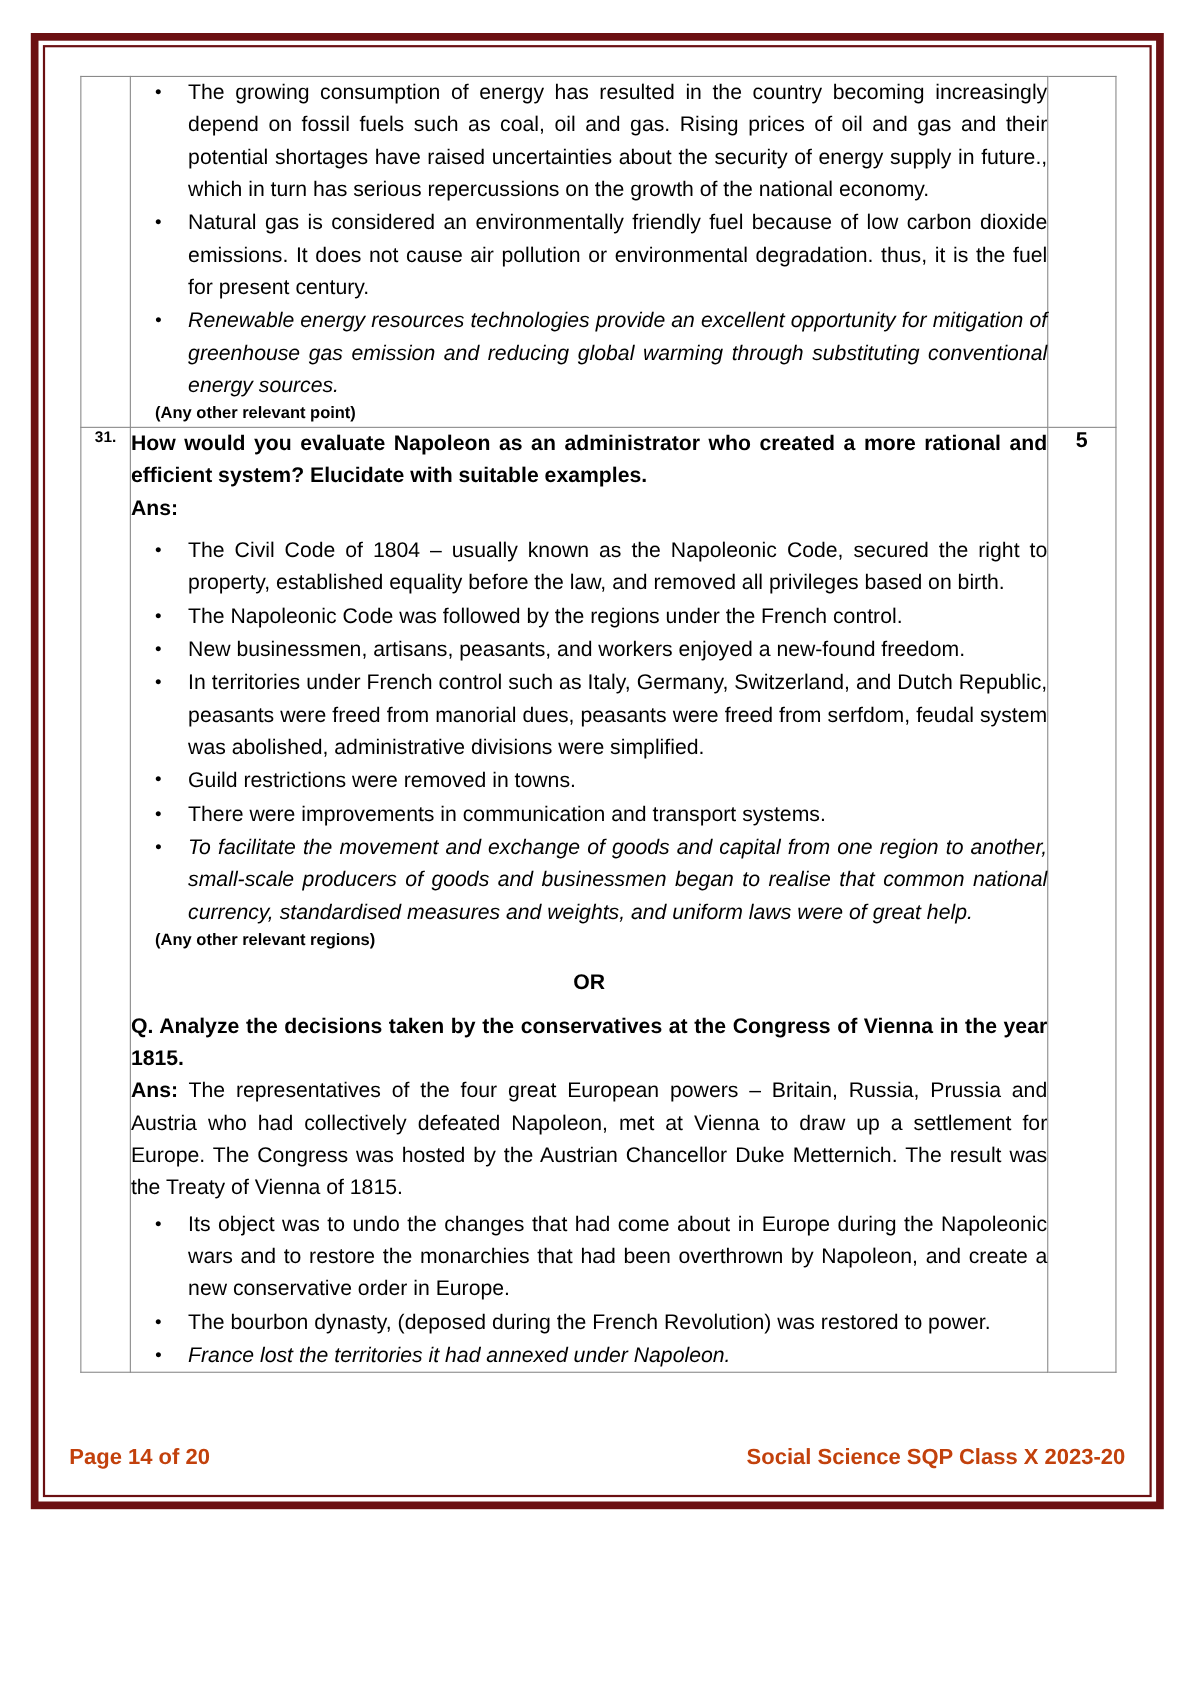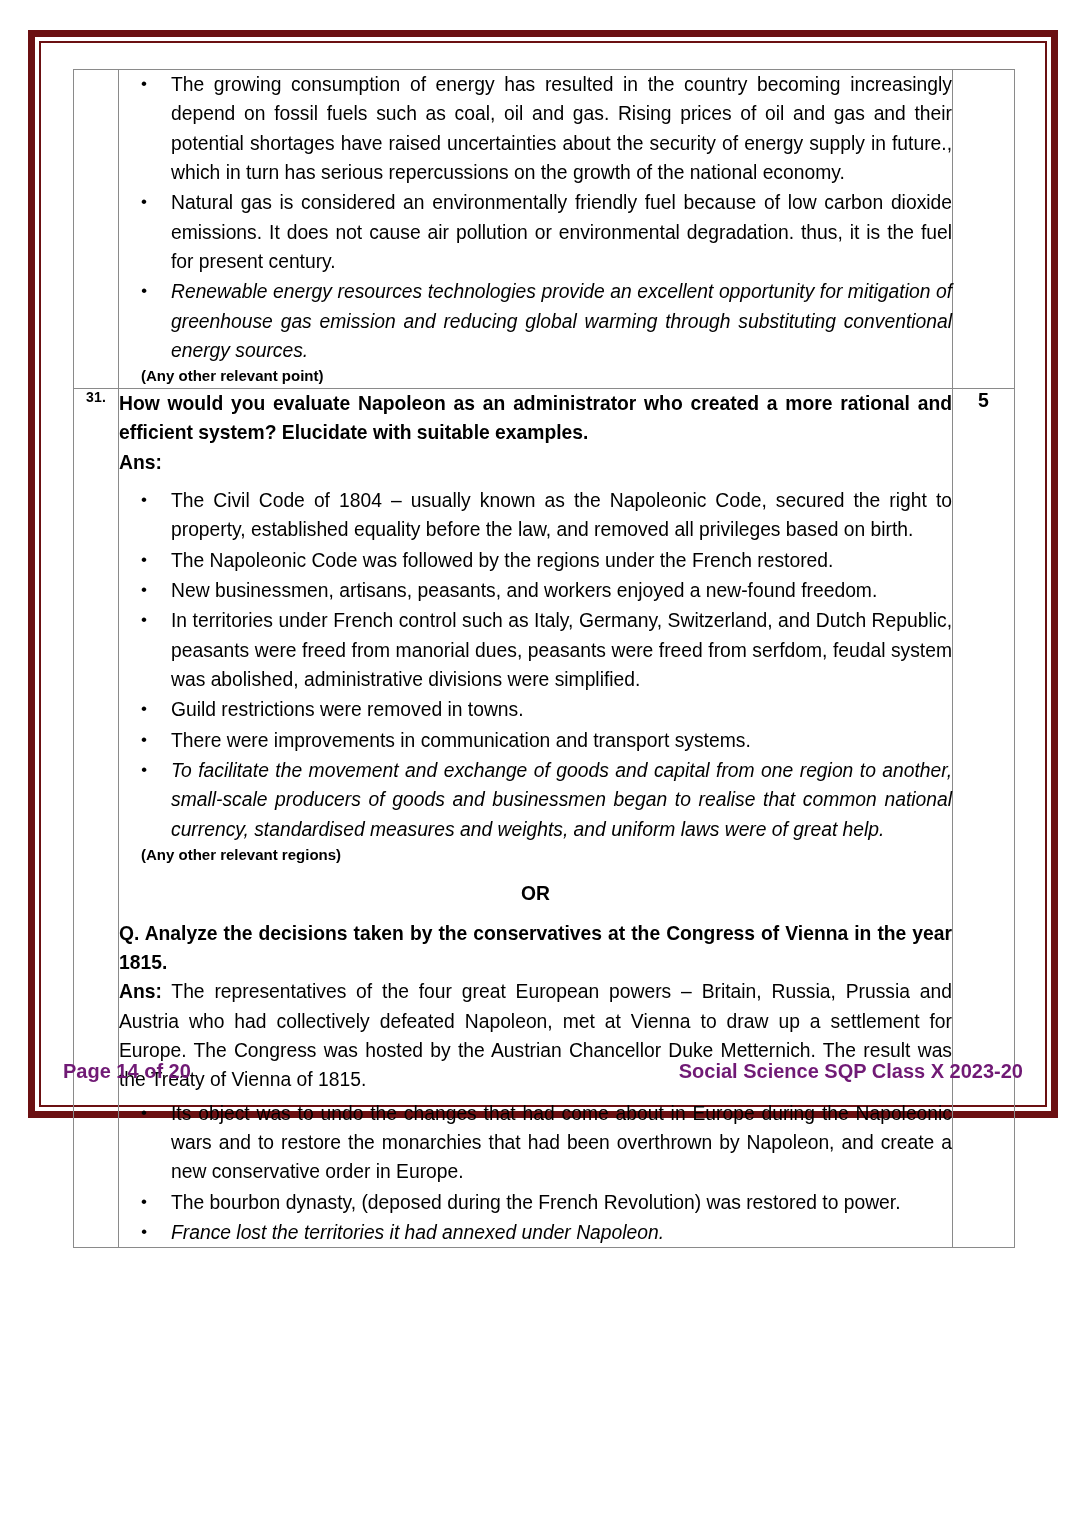--- a/index.html
+++ b/index.html
@@ -15,21 +15,21 @@
     color: #000000;
     overflow: hidden;
   }
 
   
   .page-sheet {
     position: absolute;
     left: 28px;
     top: 30px;
     width: 1030px;
-    height: 1088px;
+    height: 1342px;
     box-sizing: border-box;
     border: 7px solid #6b1012;
     background: #ffffff;
   }
   .page-sheet-inner {
     position: absolute;
     left: 4px;
     top: 4px;
     right: 4px;
     bottom: 4px;
@@ -145,21 +145,21 @@
   .page-footer {
     position: absolute;
     left: 22px;
     right: 22px;
     bottom: 22px;
     display: flex;
     align-items: flex-end;
     justify-content: space-between;
     font-size: 20px;
     font-weight: bold;
-    color: #701a75;
+    color: #c2410c;
   }
   .footer-left  { white-space: nowrap; }
   .footer-right { white-space: nowrap; }
 </style>
 </head>
 <body>
 
 <div class="page-sheet">
   <div class="page-sheet-inner">
     <div class="page-content">
@@ -189,21 +189,21 @@
             <td class="qno-cell">31.</td>
             <td class="body-cell">
 
               <p class="q-text">How would you evaluate Napoleon as an administrator who created a more rational and efficient system? Elucidate with suitable examples.</p>
               <p class="ans-label">Ans:</p>
 
               <div class="gap-sm"></div>
 
               <ul class="bullets">
                 <li>The Civil Code of 1804 – usually known as the Napoleonic Code, secured the right to property, established equality before the law, and removed all privileges based on birth.</li>
-                <li>The Napoleonic Code was followed by the regions under the French restored.</li>
+                <li>The Napoleonic Code was followed by the regions under the French control.</li>
                 <li>New businessmen, artisans, peasants, and workers enjoyed a new-found freedom.</li>
                 <li>In territories under French control such as Italy, Germany, Switzerland, and Dutch Republic, peasants were freed from manorial dues, peasants were freed from serfdom, feudal system was abolished, administrative divisions were simplified.</li>
                 <li>Guild restrictions were removed in towns.</li>
                 <li>There were improvements in communication and transport systems.</li>
                 <li>To facilitate the movement and exchange of goods and capital from one region to another, small-scale producers of goods and businessmen began to realise that common national currency, standardised measures and weights, and uniform laws were of great help.</li>
               </ul>
               <p class="note">(Any other relevant regions)</p>
 
               <p class="or-sep">OR</p>
 

